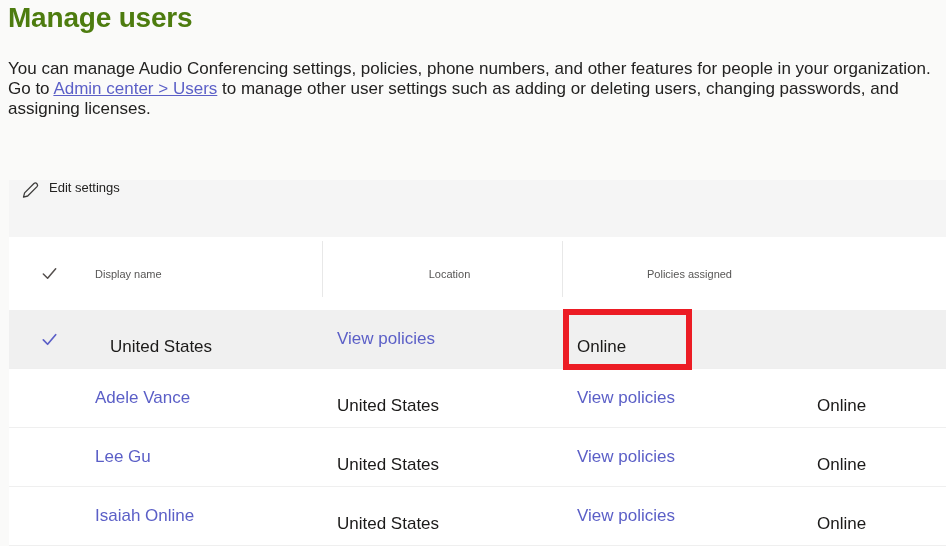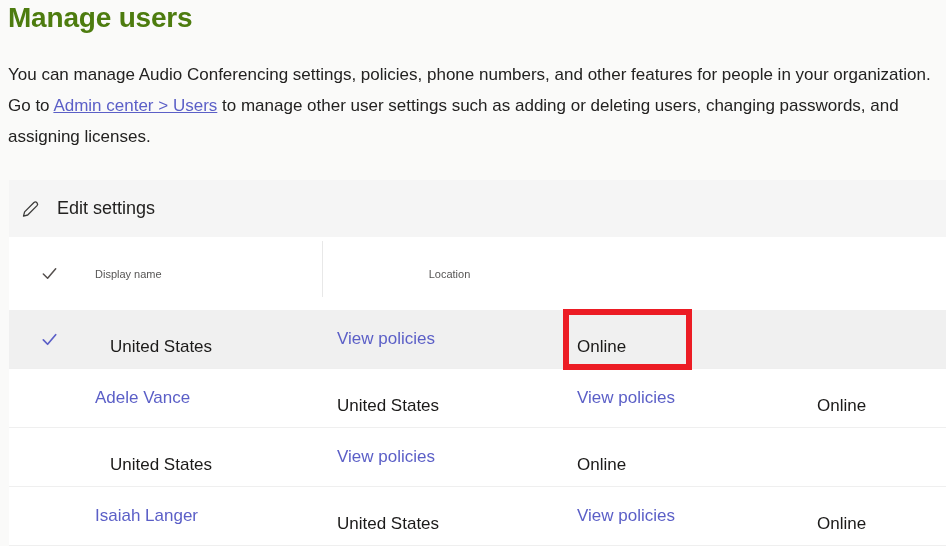--- a/index.html
+++ b/index.html
@@ -21,31 +21,31 @@
     color:var(--text);
     position:relative;
   }
   .page-title{
     position:absolute;left:8px;top:2px;
     font-size:28px;font-weight:700;color:#4d7c0f;
     letter-spacing:-0.2px;
   }
   .page-desc{
     position:absolute;left:8px;top:59px;width:934px;
-    font-size:17px;line-height:31px;color:#232221;
+    font-size:17px;line-height:20px;color:#232221;
   }
   .page-desc a{color:var(--purple);text-decoration:underline;cursor:pointer;}
   .table-card{
     position:absolute;left:9px;top:180px;width:937px;height:366px;
     background:#ffffff;
   }
   .toolbar{
     height:57px;background:var(--toolbar-bg);
-    display:flex;align-items:center;gap:16px;
-    padding-left:12px;font-size:18px;color:#232221;cursor:pointer;
+    display:flex;align-items:flex-start;gap:8px;
+    padding-left:12px;font-size:13px;color:#232221;cursor:pointer;
   }
   .toolbar .pencil{display:inline-flex;width:20px;height:20px;}
   .grid-row{
     display:grid;
     grid-template-columns:86px 227px 240px 240px 1fr;
     align-items:center;
   }
   .thead{height:73px;background:#fff;font-size:11px;color:var(--header-text);}
   .thead .cell{position:relative;height:100%;display:flex;align-items:center;}
   .thead .cell.with-divider::before{
@@ -89,20 +89,23 @@
           <path d="M3.5 10.5 L8 15 L16.5 5" fill="none" stroke="#55504e" stroke-width="1.6" stroke-linecap="round" stroke-linejoin="round"></path>
         </svg>
       </span>
     </div>
     <div class="cell">
       <span>Display name</span>
     </div>
     <div class="cell pad with-divider">
       <span>Location</span>
     </div>
+    <div class="cell pad with-divider">
+      <span>Policies assigned</span>
+    </div>
   </div>
 
   <div class="grid-row trow selected">
     <div class="cell check-cell">
       <span>
         <svg width="19" height="19" viewBox="0 0 20 20">
           <path d="M3.5 10.5 L8 15 L16.5 5" fill="none" stroke="#5b5fc7" stroke-width="1.8" stroke-linecap="round" stroke-linejoin="round"></path>
         </svg>
       </span>
     </div>
@@ -114,28 +117,29 @@
   <div class="grid-row trow">
     <div class="cell check-cell"></div>
     <div class="cell"><a href="#">Adele Vance</a></div>
     <div class="cell pad plain">United States</div>
     <div class="cell pad"><a href="#">View policies</a></div>
     <div class="cell pad plain">Online</div>
   </div>
 
   <div class="grid-row trow">
     <div class="cell check-cell"></div>
+    <div class="cell"><a href="#">Lee Gu</a></div>
     <div class="cell pad plain">United States</div>
     <div class="cell pad"><a href="#">View policies</a></div>
     <div class="cell pad plain">Online</div>
   </div>
 
   <div class="grid-row trow">
     <div class="cell check-cell"></div>
-    <div class="cell"><a href="#">Isaiah Langer</a></div>
+    <div class="cell"><a href="#">Isaiah Online</a></div>
     <div class="cell pad plain">United States</div>
     <div class="cell pad"><a href="#">View policies</a></div>
     <div class="cell pad plain">Online</div>
   </div>
 
 </div>
 
 <div class="red-box"></div>
 
 </body></html>

